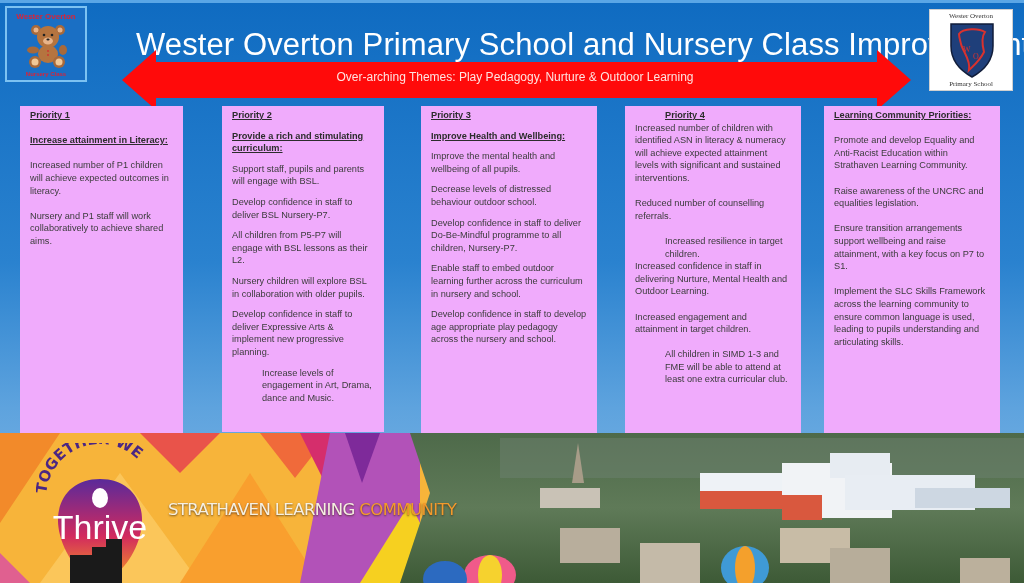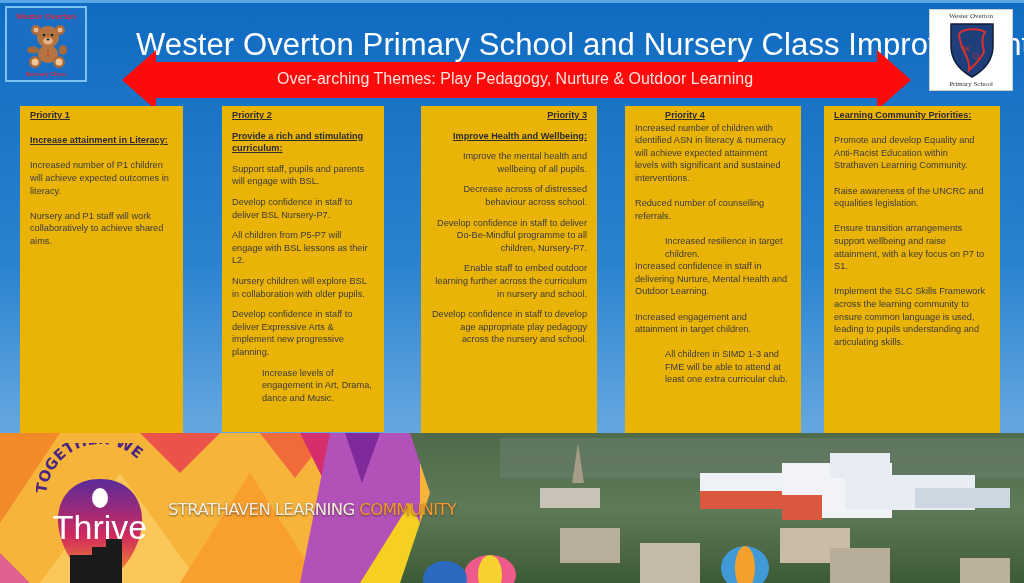--- a/index.html
+++ b/index.html
@@ -38,37 +38,37 @@
 
   .page-title {
     position:absolute; left:88px; top:27px; width:840px;
     font-size:31px; color:#ffffff; white-space:nowrap; letter-spacing:0.1px;padding-left:48px;
   }
 
   
   .arrow { position:absolute; left:122px; top:50px; width:789px; height:60px; }
   .arrow-label {
     position:absolute; left:150px; top:70px; width:730px; text-align:center;
-    font-size:16px; color:#ffe3e0; white-space:nowrap;
+    font-size:12px; color:#ffe3e0; white-space:nowrap;
   }
 
   
   .card {
-    position:absolute; top:106px; background:#eab308;
+    position:absolute; top:106px; background:#f0abfc;
     color:#3b3b3b; font-size:9.2px; line-height:12.6px;
     padding:3px 10px 4px 10px;
   }
   .card .head { font-weight:bold; text-decoration:underline; color:#2c2c2c; }
   .card p { margin:0 0 12.6px 0; }
   .card p.tight { margin-bottom:8px; }
   .card p.flush { margin-bottom:0;padding-left:30px; }
 
   #c1 { left:20px;  width:163px; height:327px; }
   #c2 { left:222px; width:162px; height:326px; }
-  #c3 { left:421px; width:176px; height:327px;text-align:right; }
+  #c3 { left:421px; width:176px; height:327px; }
   #c4 { left:625px; width:176px; height:328px; }
   #c5 { left:824px; width:176px; height:395px; }
 
   
   .banner { position:absolute; left:0; top:433px; width:1024px; height:150px; overflow:hidden; }
   .banner-bg { position:absolute; left:0; top:0; width:1024px; height:150px; }
   .thrive-badge { position:absolute; left:36px; top:10px; width:128px; height:140px; }
   .slogan {
     position:absolute; left:168px; width:360px;
     font-family:"DejaVu Sans", sans-serif; font-weight:normal; white-space:nowrap;
@@ -142,21 +142,21 @@
   <p class="tight">All children from P5-P7 will engage with BSL lessons as their L2.</p>
   <p class="tight">Nursery children will explore BSL in collaboration with older pupils.</p>
   <p class="tight">Develop confidence in staff to deliver Expressive Arts &amp; implement new progressive planning.</p>
   <p class="flush">Increase levels of engagement in Art, Drama, dance and Music.</p>
 </div>
 
 <div class="card" id="c3">
   <p class="head tight">Priority 3</p>
   <p class="head tight">Improve Health and Wellbeing:</p>
   <p class="tight">Improve the mental health and wellbeing of all pupils.</p>
-  <p class="tight">Decrease across of distressed behaviour across school.</p>
+  <p class="tight">Decrease levels of distressed behaviour outdoor school.</p>
   <p class="tight">Develop confidence in staff to deliver Do-Be-Mindful programme to all children, Nursery-P7.</p>
   <p class="tight">Enable staff to embed outdoor learning further across the curriculum in nursery and school.</p>
   <p class="tight">Develop confidence in staff to develop age appropriate play pedagogy across the nursery and school.</p>
 </div>
 
 <div class="card" id="c4">
   <p class="head flush">Priority 4</p>
   <p>Increased number of children with identified ASN in literacy &amp; numeracy will achieve expected attainment levels with significant and sustained interventions.</p>
   <p>Reduced number of counselling referrals.</p>
   <p class="flush">Increased resilience in target children.</p>

